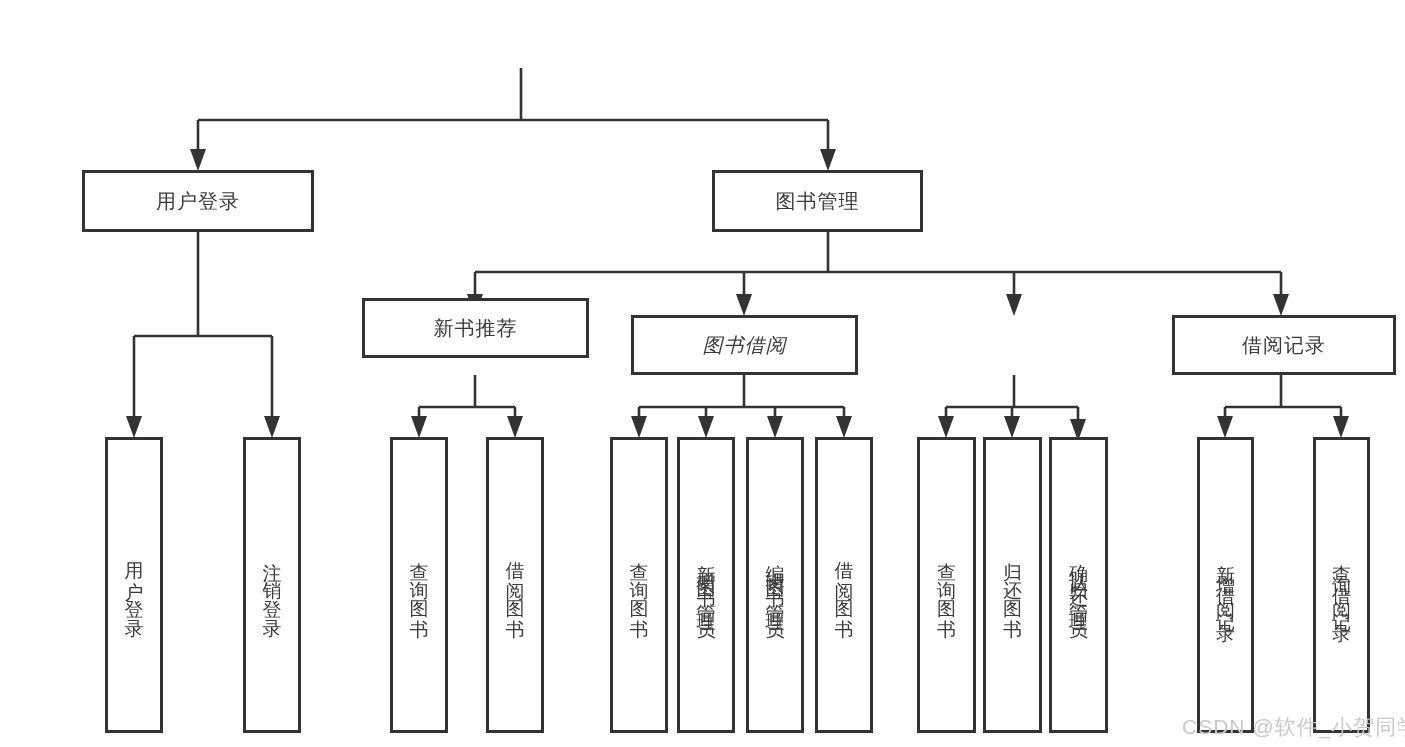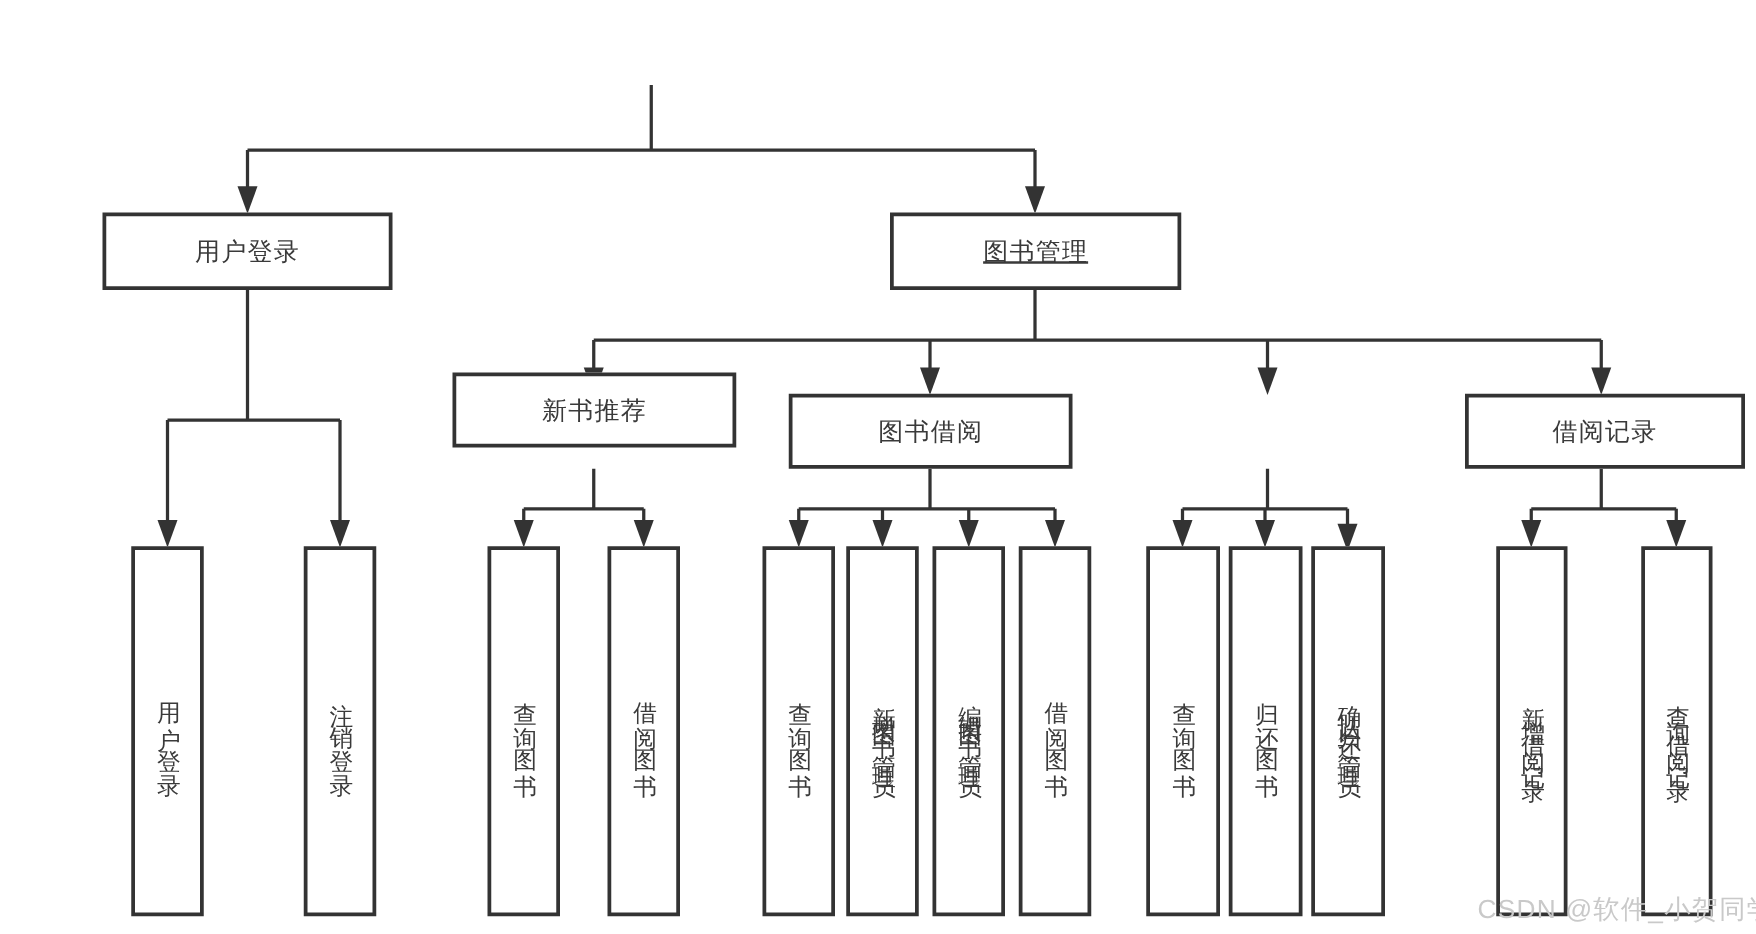--- a/index.html
+++ b/index.html
@@ -35,23 +35,23 @@
     letter-spacing: 19px;
     width: 58px;
     top: 437px;
     height: 296px;
   }
   .leaf.len6 { letter-spacing: 12px; }
   .leaf.len9 { letter-spacing: 8px; }
   
   .n-root        { left: 20px;   top: 13px;  width: 1002px; height: 55px; }
   .n-user-login  { left: 82px;   top: 170px; width: 232px;  height: 62px; }
-  .n-book-mgmt   { left: 712px;  top: 170px; width: 233px;  height: 62px; text-decoration: underline; }
+  .n-book-mgmt   { left: 712px;  top: 170px; width: 211px;  height: 62px; }
   .n-new-book    { left: 362px;  top: 298px; width: 227px;  height: 60px; }
-  .n-book-borrow { left: 631px;  top: 315px; width: 227px;  height: 60px; }
+  .n-book-borrow { left: 631px;  top: 315px; width: 227px;  height: 60px; font-style: italic; }
   .n-current     { left: 902px;  top: 315px; width: 225px;  height: 60px; }
   .n-record      { left: 1172px; top: 315px; width: 224px;  height: 60px; }
   .l-a1 { left: 105px; }
   .l-a2 { left: 243px; }
   .l-b1 { left: 390px; }
   .l-b2 { left: 486px; }
   .l-c1 { left: 610px; }
   .l-c2 { left: 677px; }
   .l-c3 { left: 746px; }
   .l-c4 { left: 815px; }

